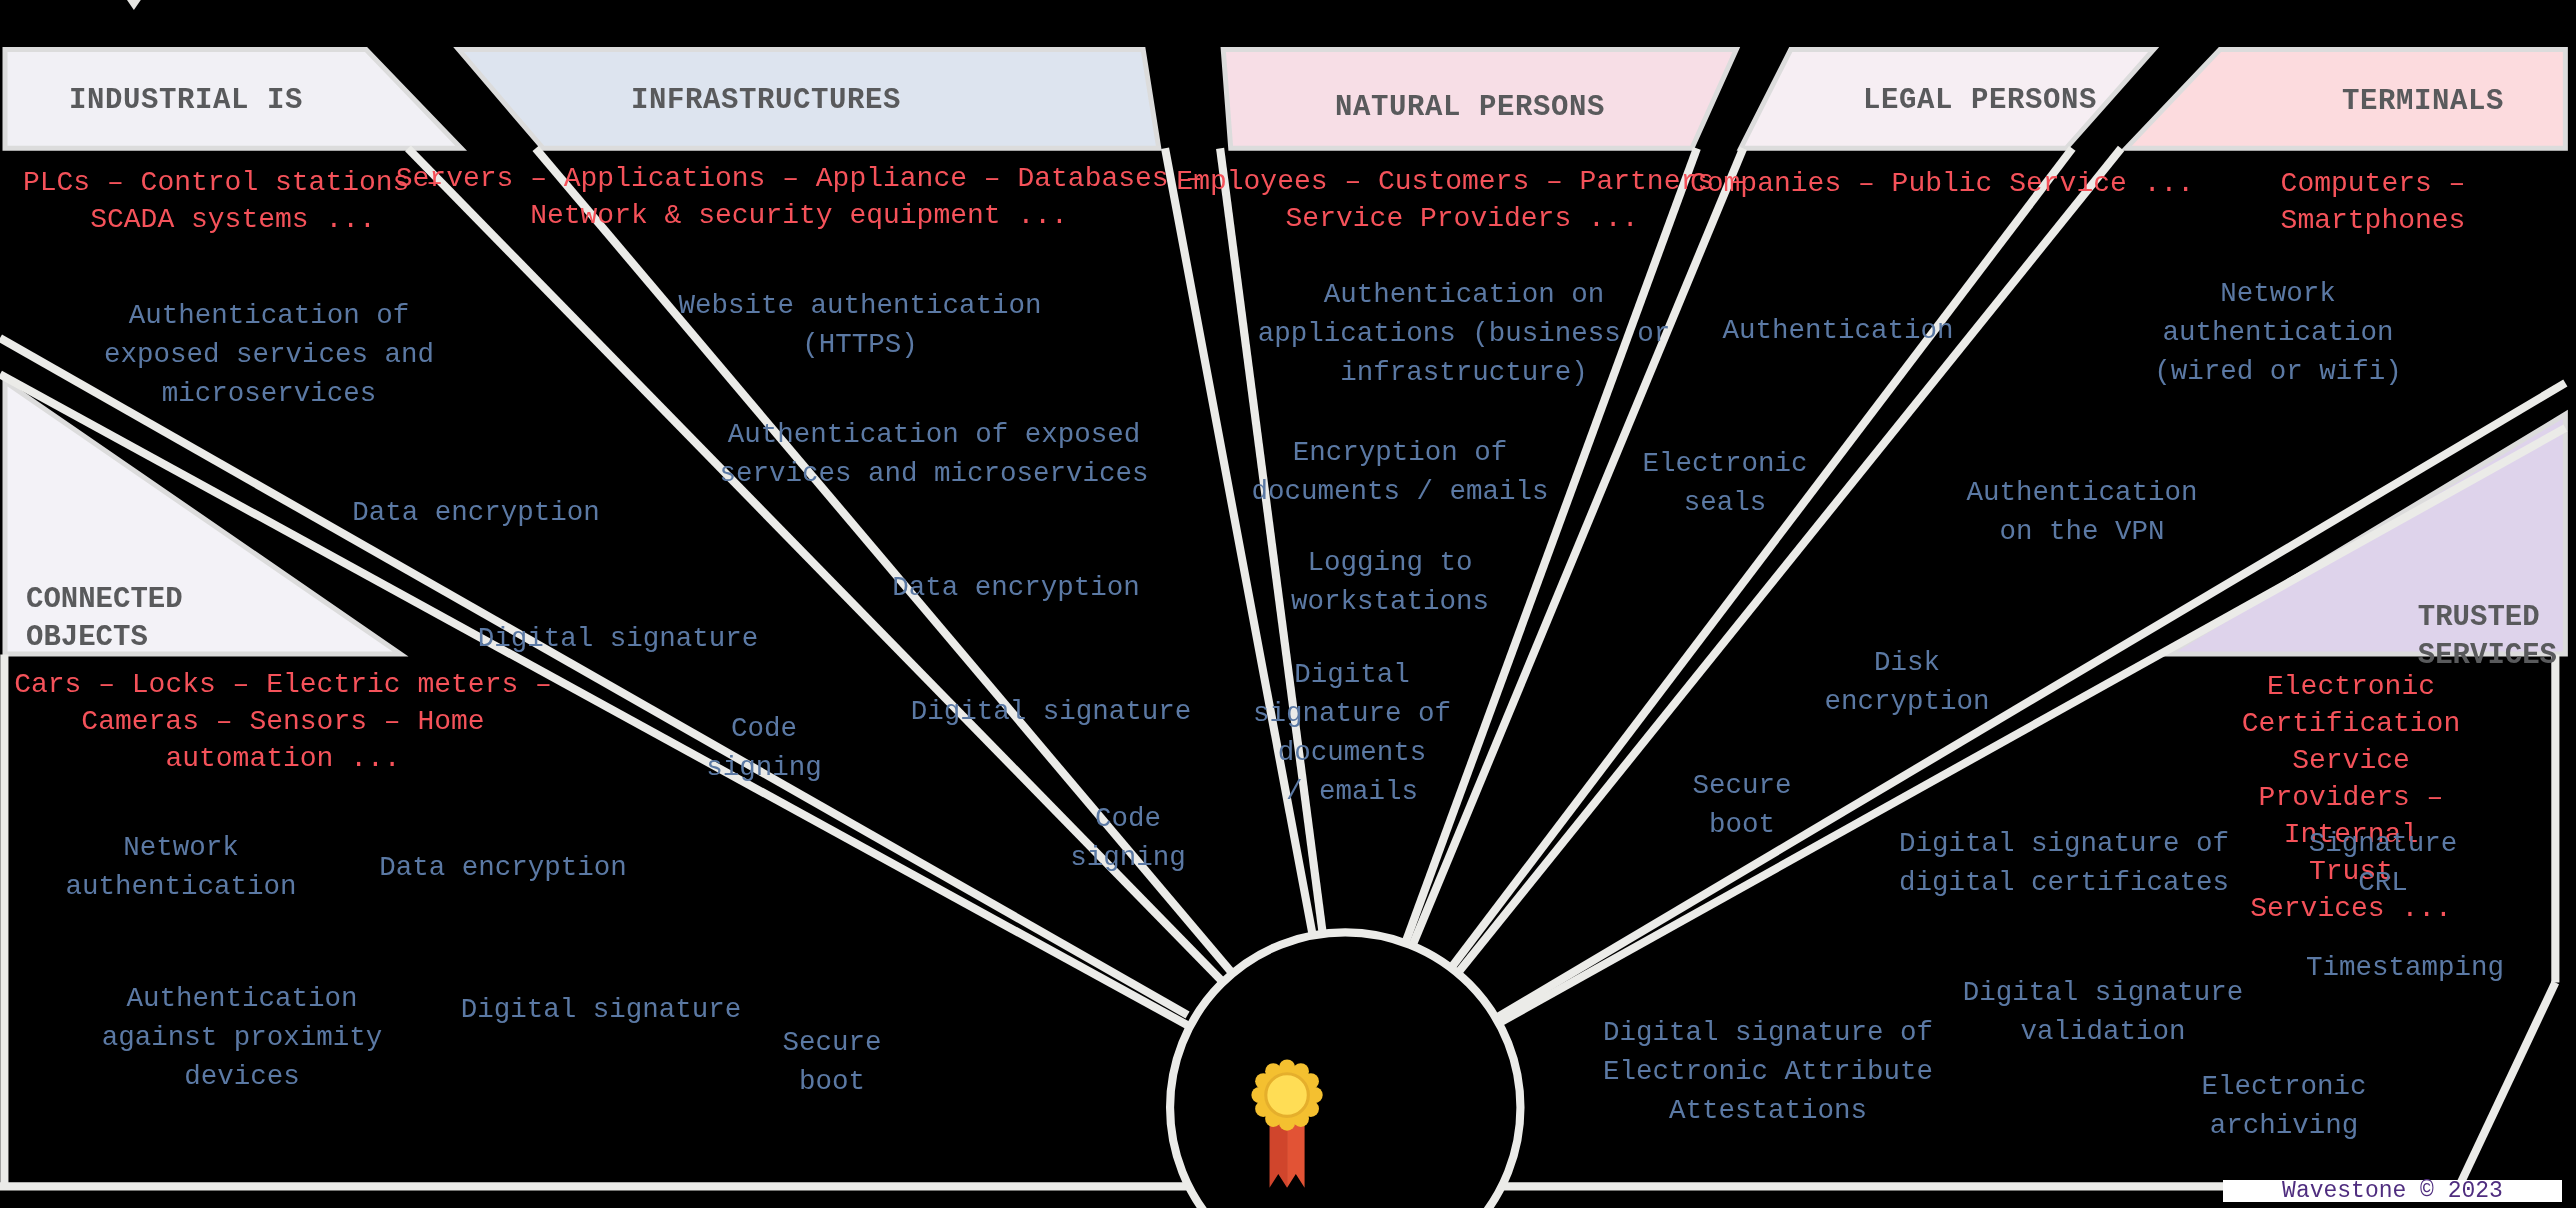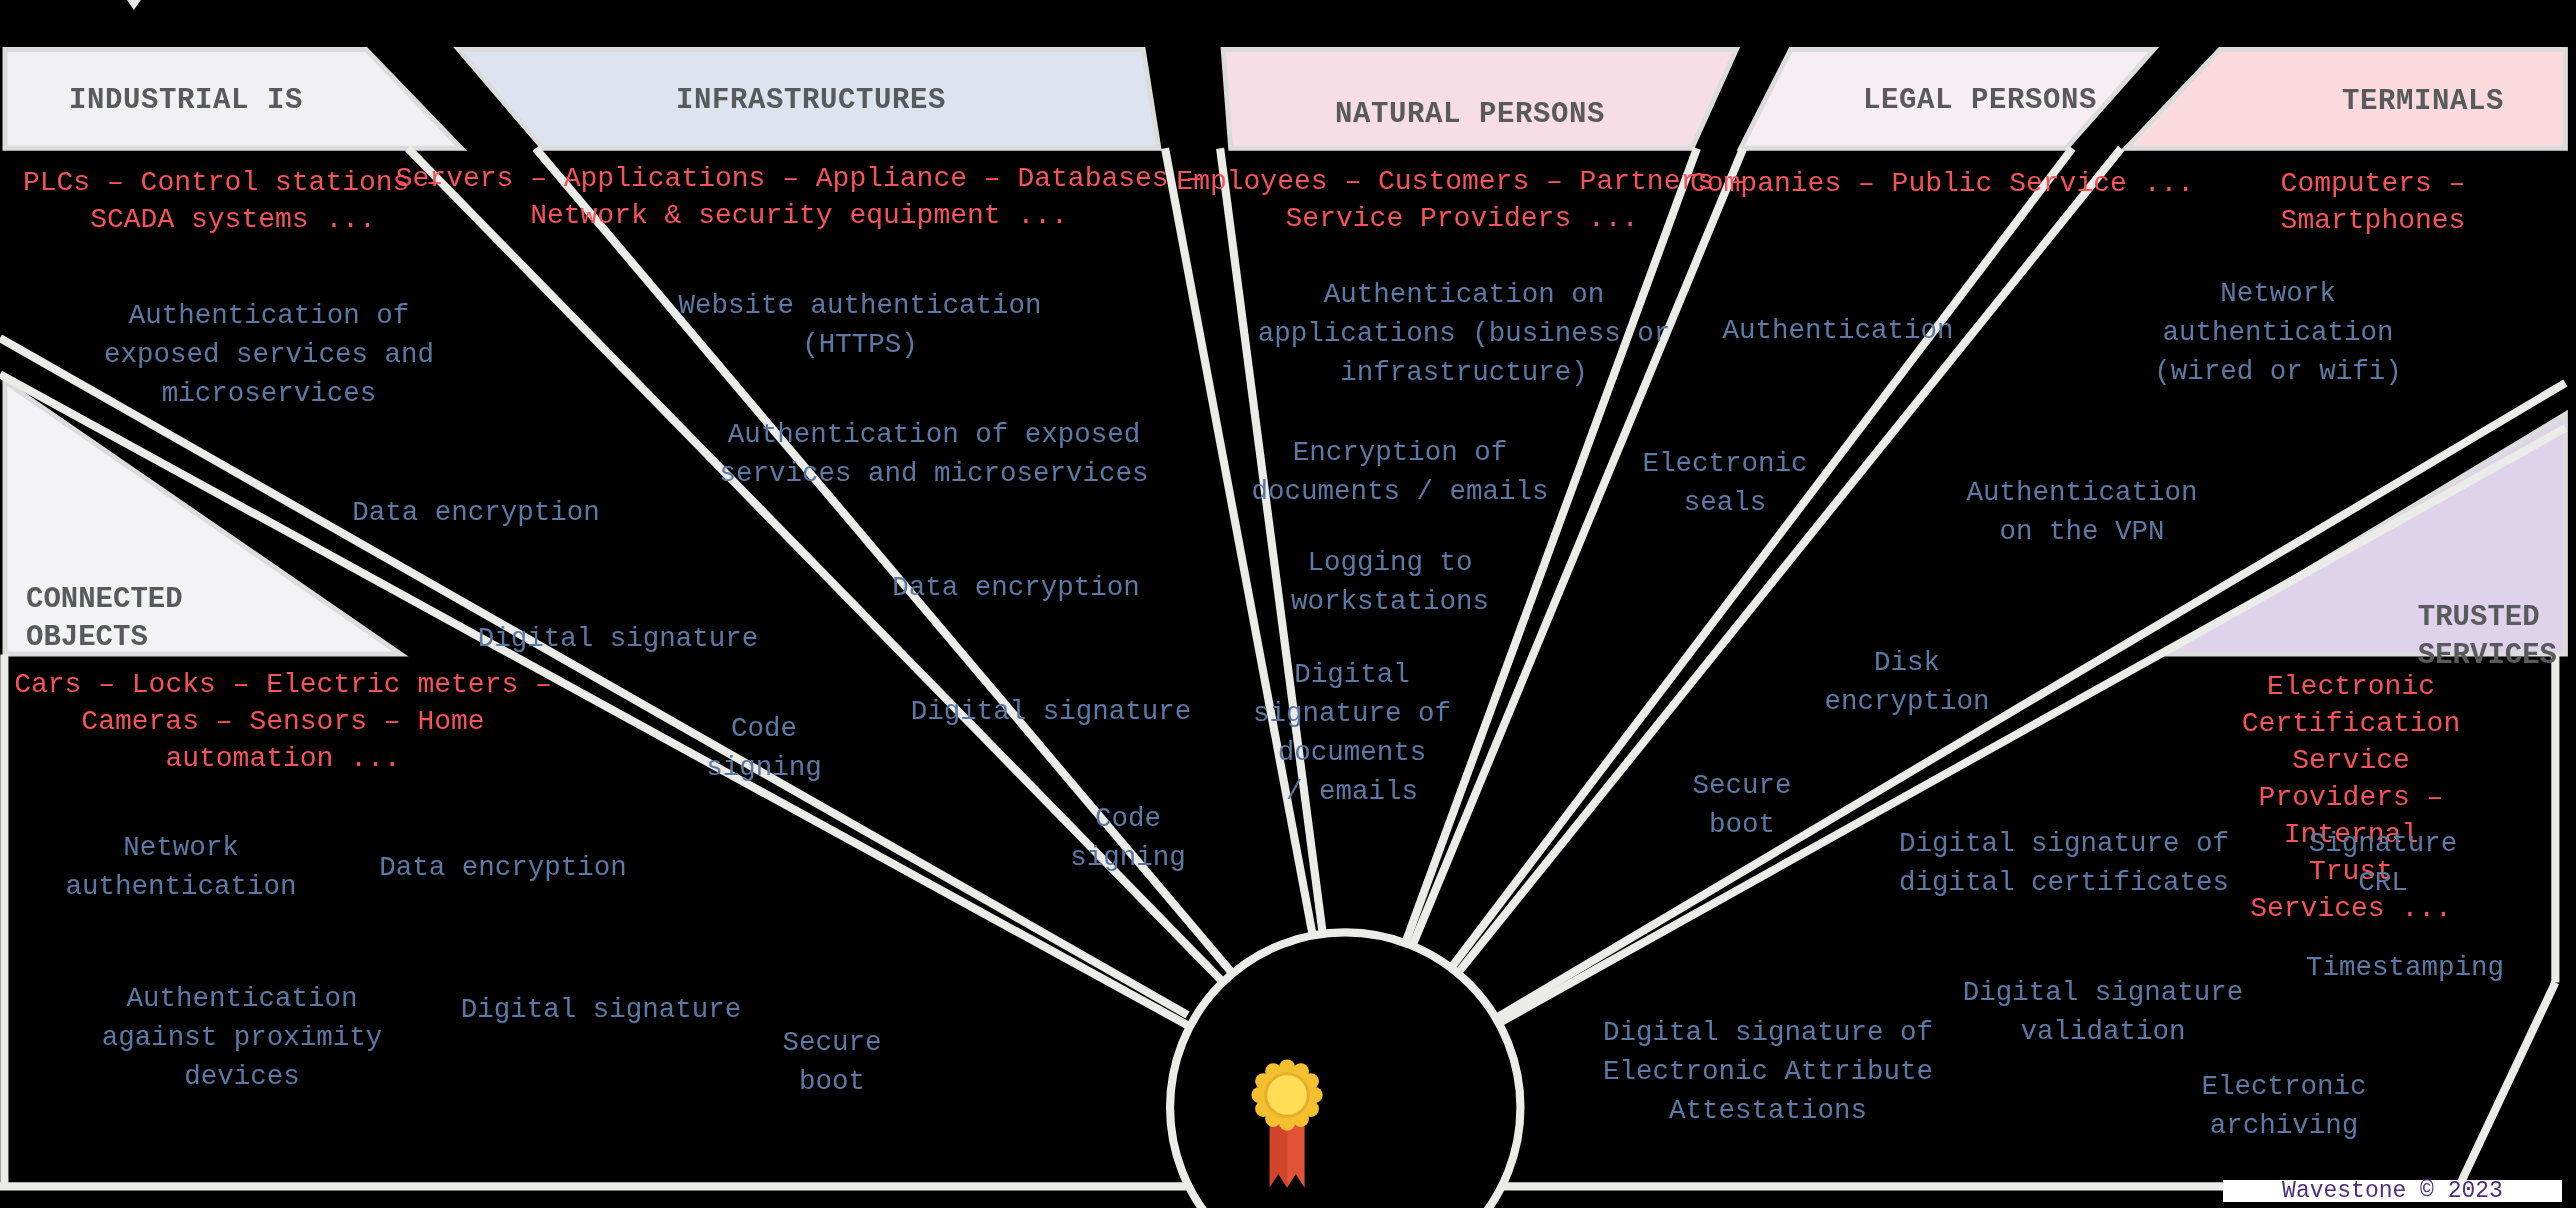--- a/index.html
+++ b/index.html
@@ -112,35 +112,35 @@
     <div class="item" style="left:269px;top:354px">Authentication of
 exposed services and
 microservices</div>
     <div class="item" style="left:476px;top:512px">Data encryption</div>
     <div class="item" style="left:618px;top:638px">Digital signature</div>
     <div class="item" style="left:764px;top:748px">Code
 signing</div>
   </div>
 
   <div>
-    <div class="band-label" style="left:811px;top:100px">INFRASTRUCTURES</div>
+    <div class="band-label" style="left:766px;top:100px">INFRASTRUCTURES</div>
     <div class="examples" style="left:799px;top:160px">Servers – Applications – Appliance – Databases –
 Network &amp; security equipment ...</div>
     <div class="item" style="left:860px;top:325px">Website authentication
 (HTTPS)</div>
     <div class="item" style="left:934px;top:454px">Authentication of exposed
 services and microservices</div>
     <div class="item" style="left:1016px;top:587px">Data encryption</div>
     <div class="item" style="left:1051px;top:711px">Digital signature</div>
     <div class="item" style="left:1128px;top:838px">Code
 signing</div>
   </div>
 
   <div>
-    <div class="band-label" style="left:1470px;top:114px">NATURAL PERSONS</div>
+    <div class="band-label" style="left:1470px;top:107px">NATURAL PERSONS</div>
     <div class="examples" style="left:1462px;top:163px">Employees – Customers – Partners –
 Service Providers ...</div>
     <div class="item" style="left:1464px;top:333px">Authentication on
 applications (business or
 infrastructure)</div>
     <div class="item" style="left:1400px;top:472px">Encryption of
 documents / emails</div>
     <div class="item" style="left:1390px;top:582px">Logging to
 workstations</div>
     <div class="item" style="left:1352px;top:733px">Digital

